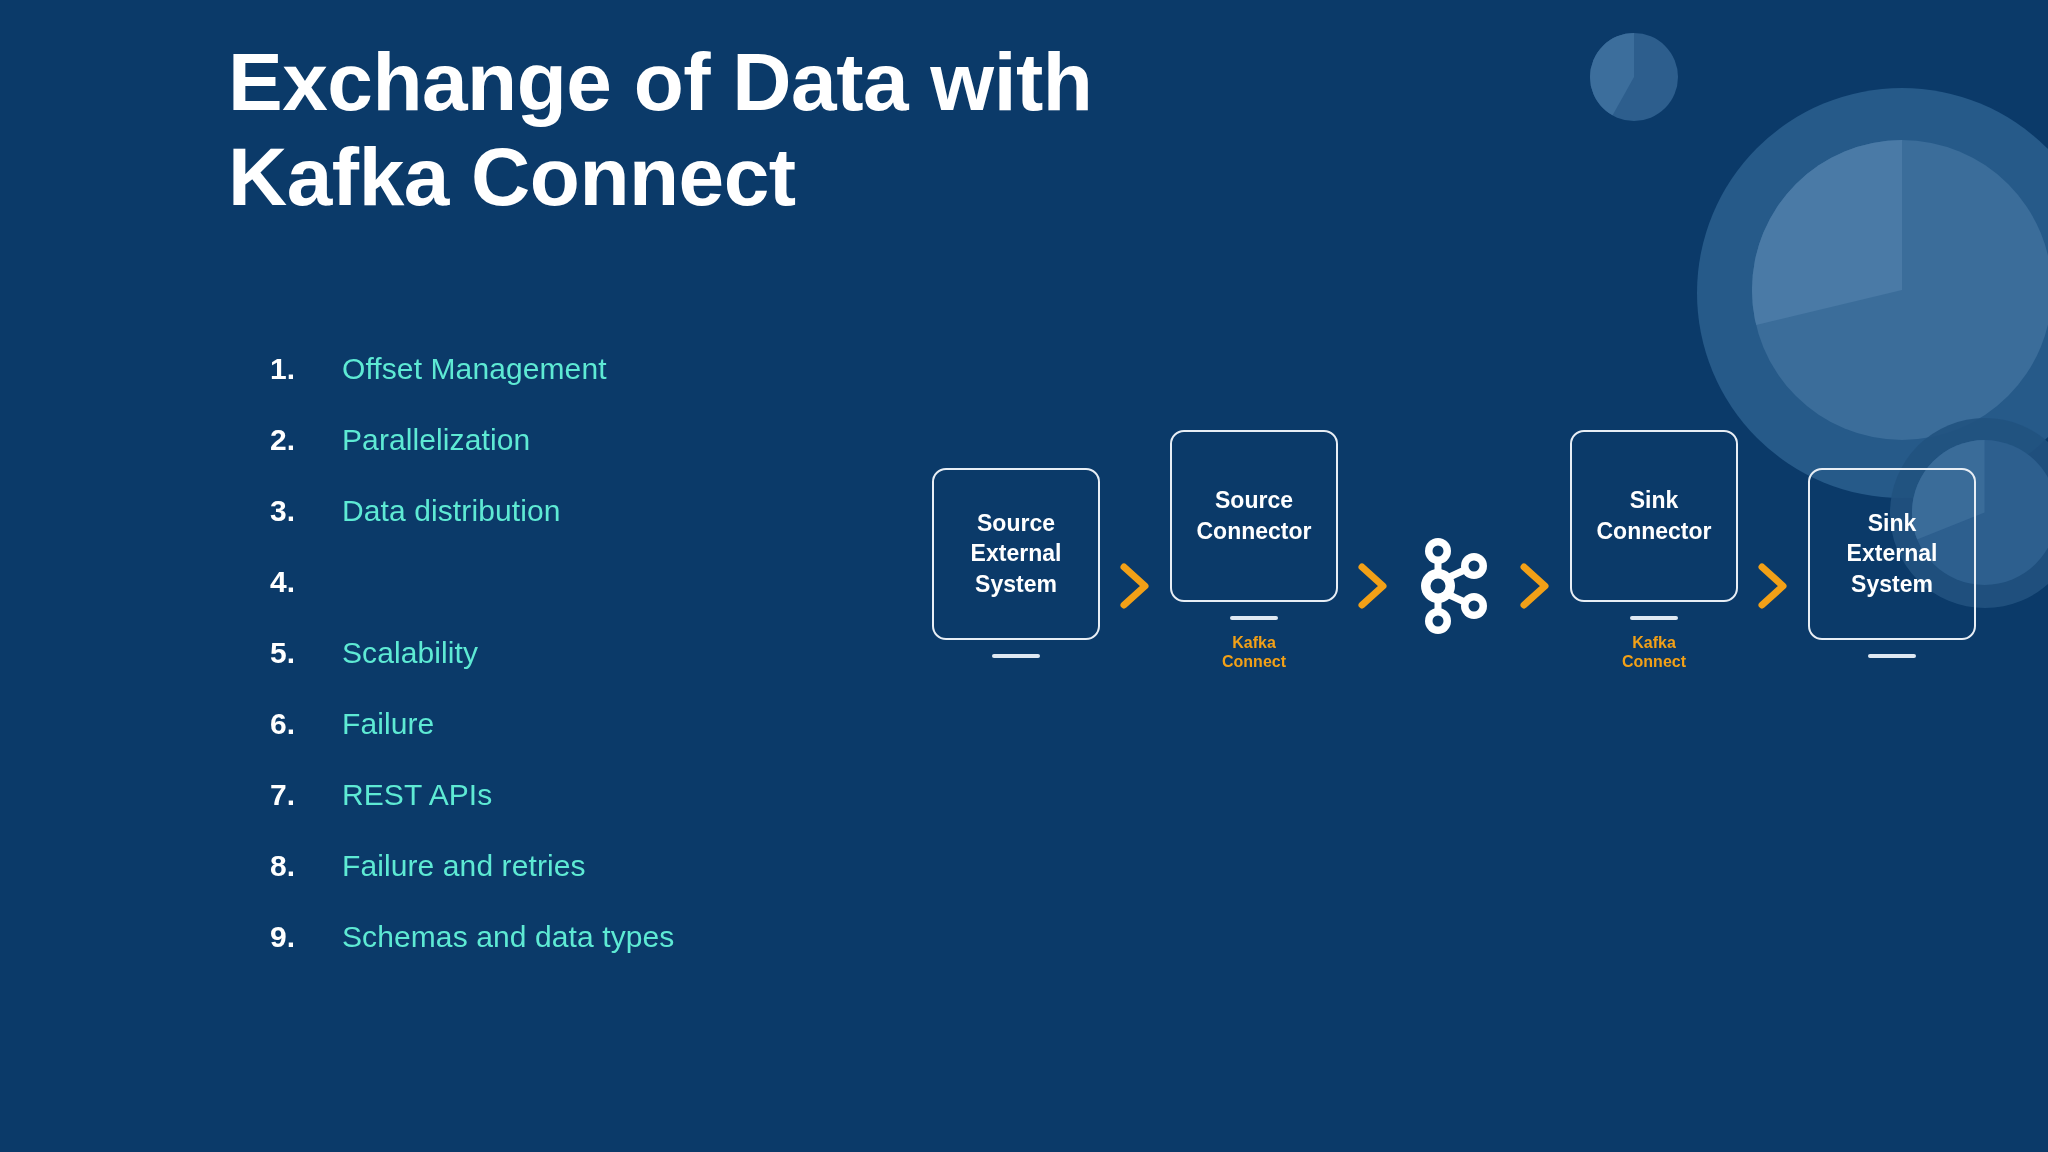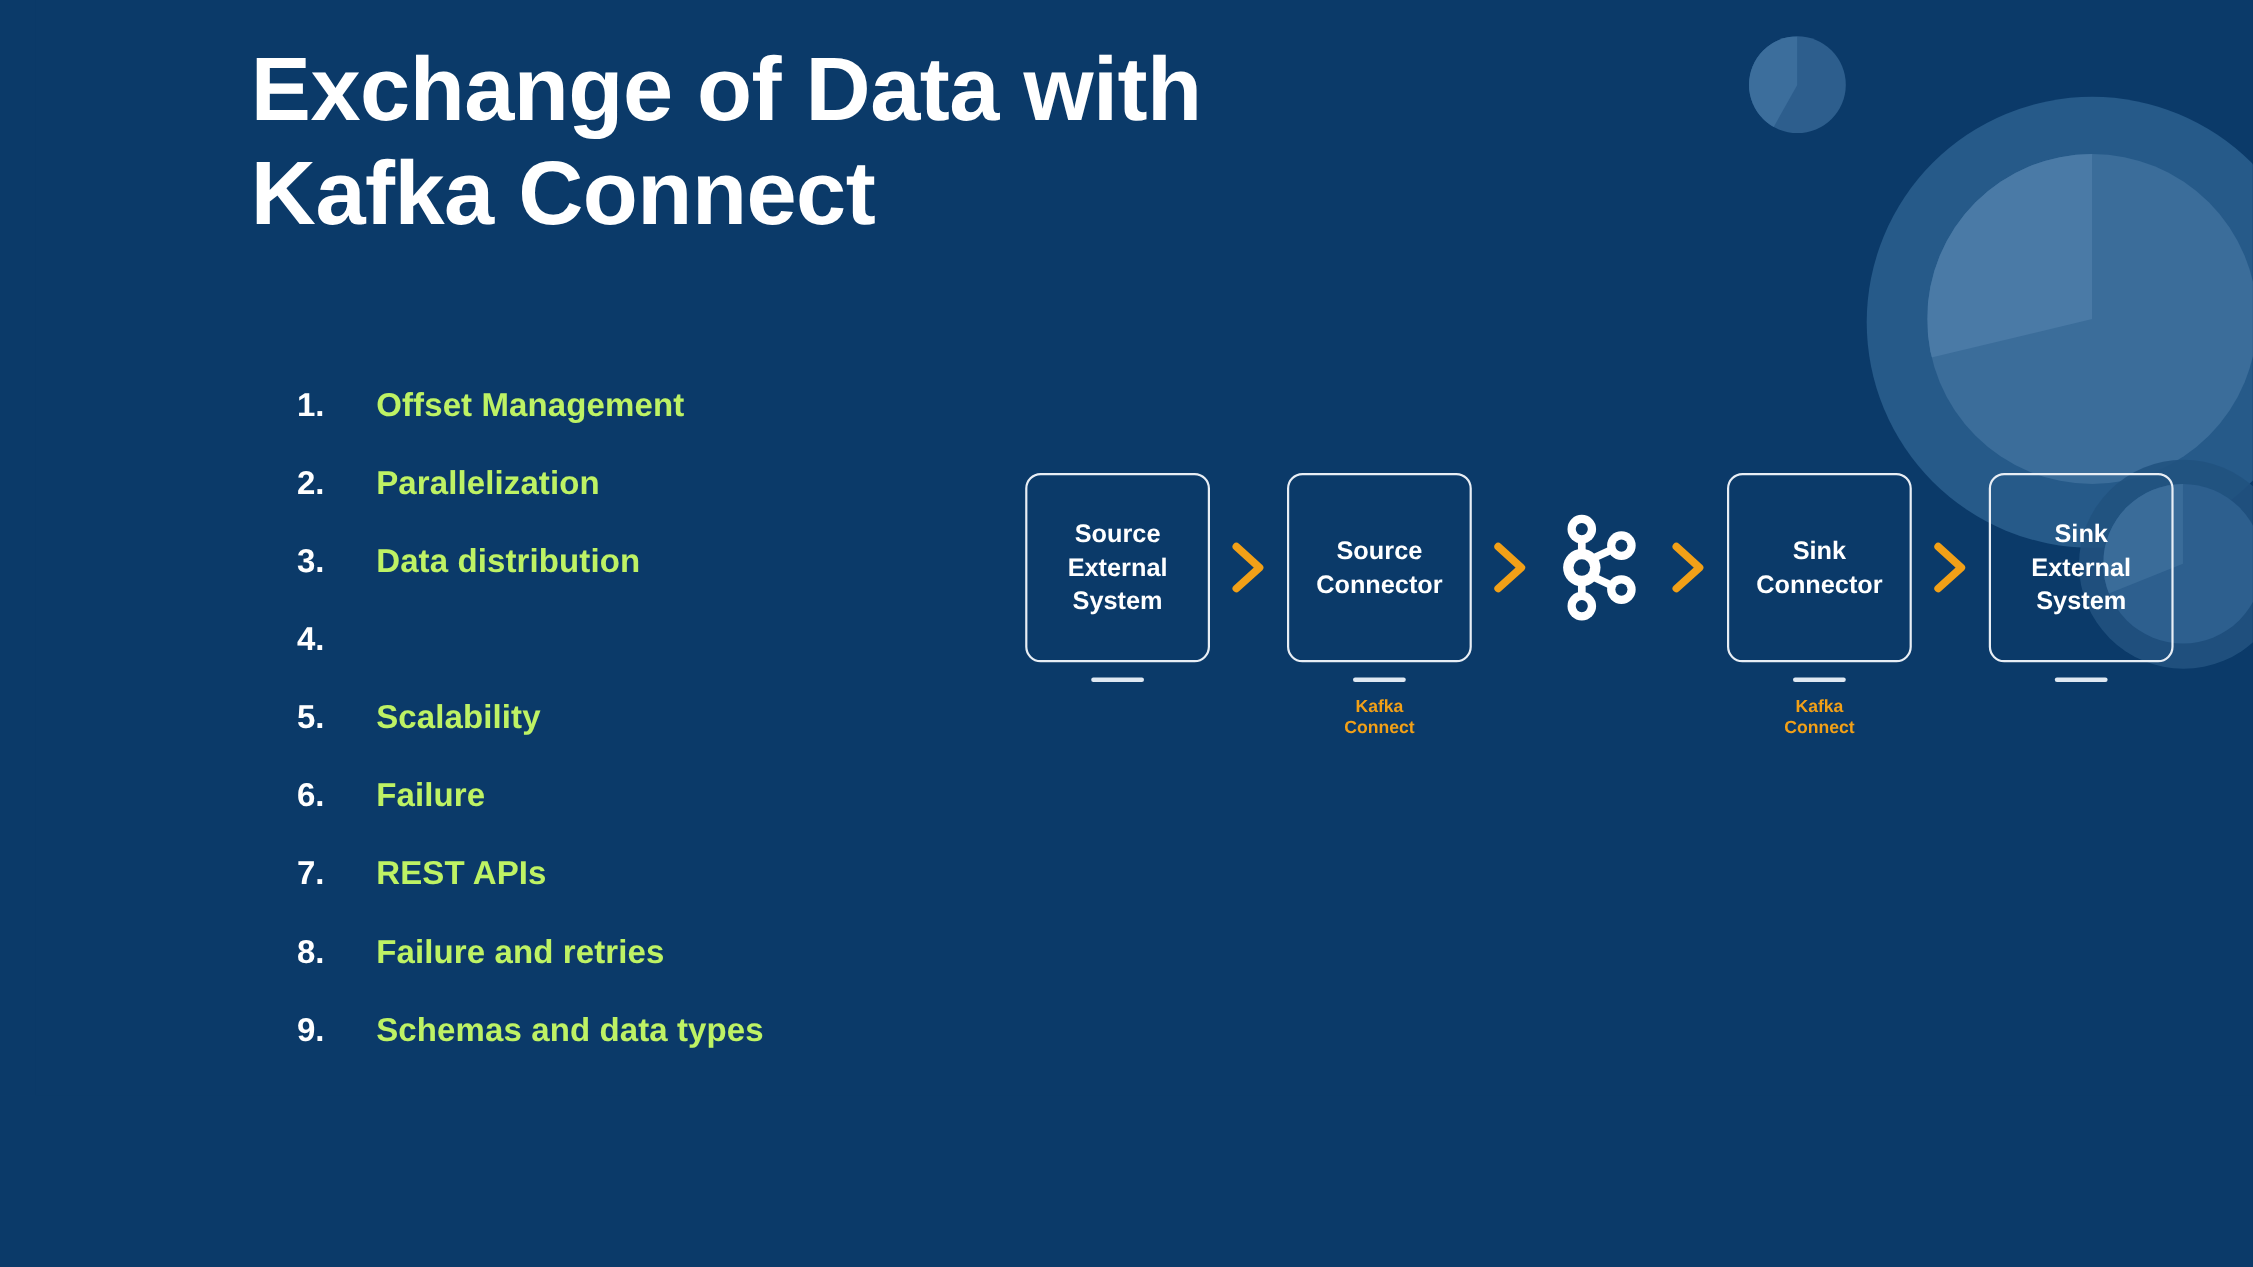--- a/index.html
+++ b/index.html
@@ -80,32 +80,32 @@
     height:71px;
   }
   .li-num {
     width:72px;
     flex:0 0 72px;
     color:#ffffff;
     font-size:30px;
     font-weight:600;
   }
   .li-label {
-    color:#bef264;
+    color:#5eead4;
     font-size:30px;
-    font-weight:700;
+    font-weight:400;
     letter-spacing:.1px;
   }
 
   
   #flow {
     position:absolute;
     left:900px; top:430px;
     display:flex;
-    align-items:flex-start;
+    align-items:flex-end;
   }
   .node {
     position:relative;
     display:flex;
     flex-direction:column;
     align-items:center;
   }
   .node-box {
     width:168px; height:172px;
     border:2px solid #e8eef5;

